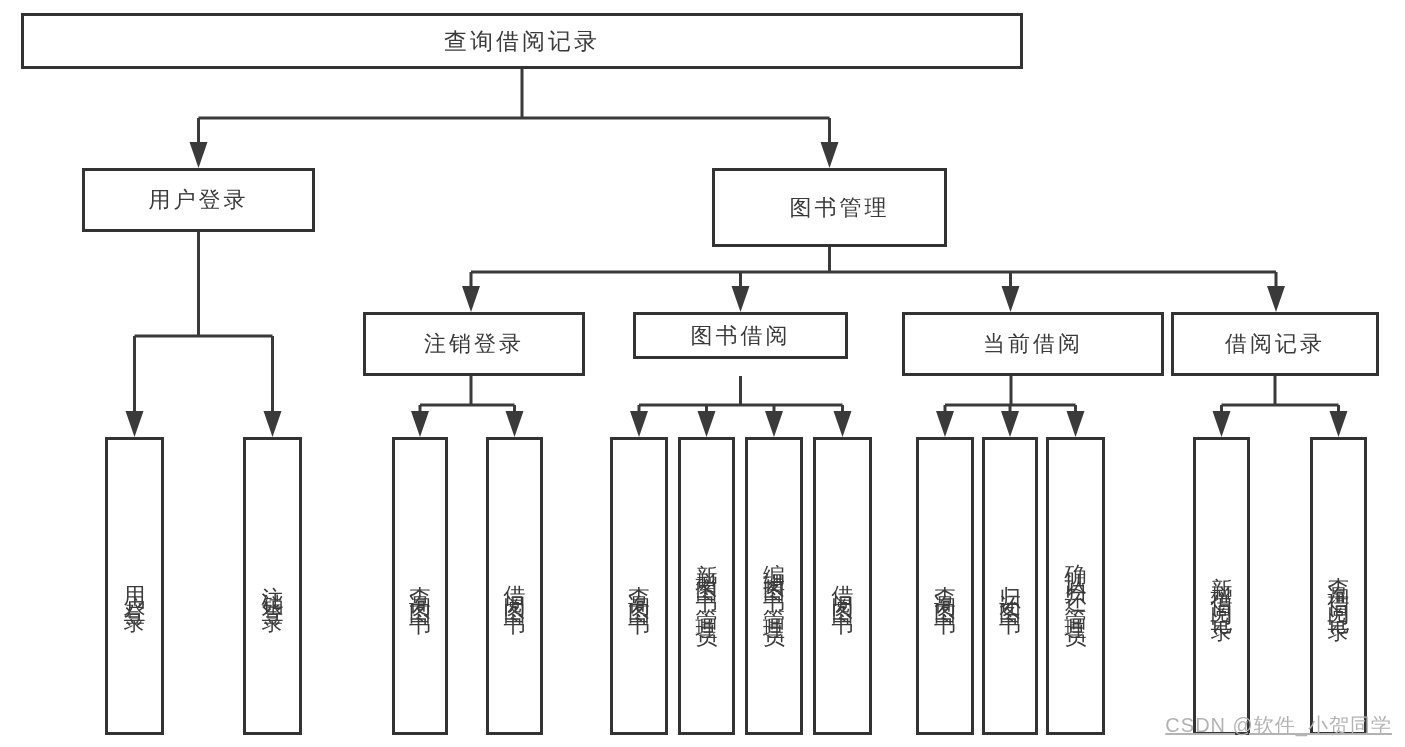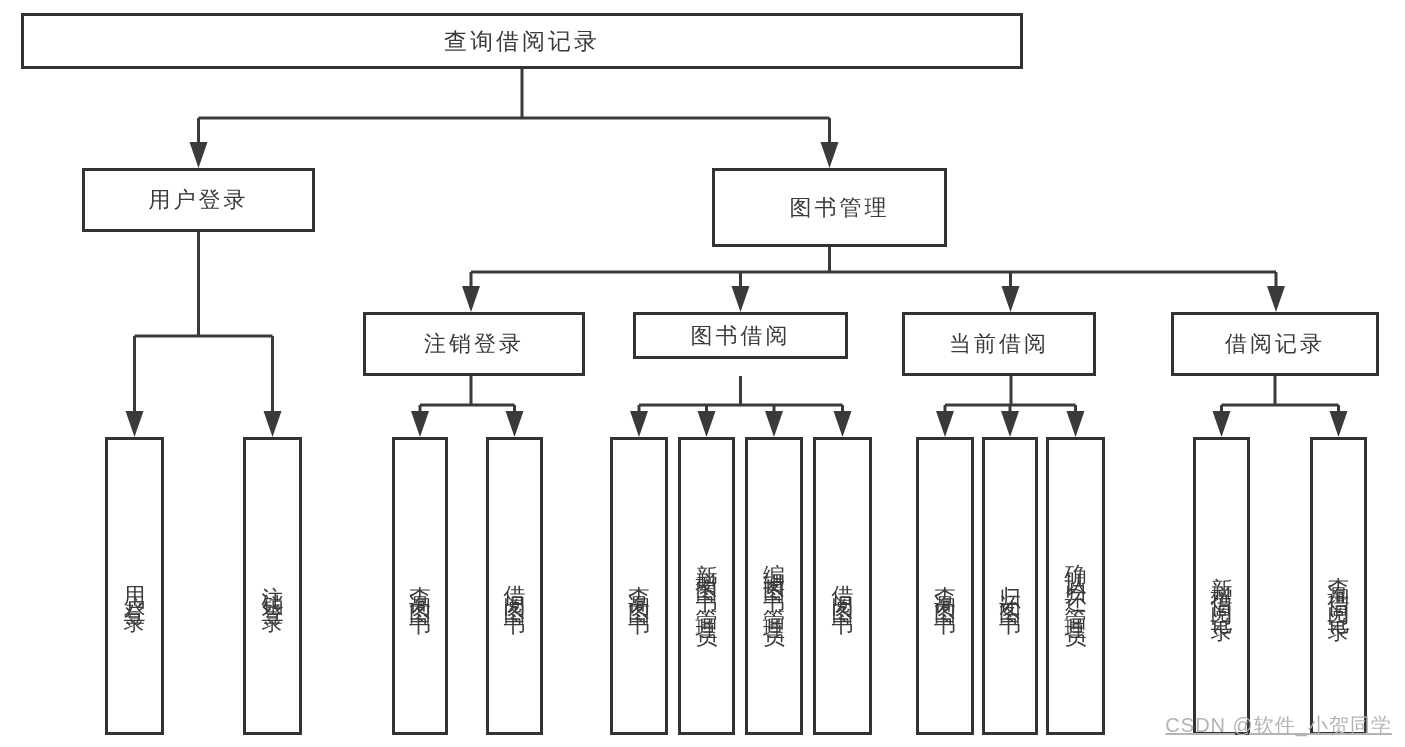--- a/index.html
+++ b/index.html
@@ -94,21 +94,21 @@
     </g>
   </svg>
 
   <div class="node root" style="left:21px;top:13px;width:1002px;height:56px;">查询借阅记录</div>
 
   <div class="node" style="left:82px;top:168px;width:233px;height:64px;">用户登录</div>
   <div class="node" style="left:712px;top:168px;width:235px;height:79px;padding-left:20px;">图书管理</div>
 
   <div class="node" style="left:363px;top:312px;width:222px;height:64px;">注销登录</div>
   <div class="node" style="left:633px;top:312px;width:215px;height:47px;">图书借阅</div>
-  <div class="node" style="left:902px;top:312px;width:194px;height:64px;">当前借阅</div>
+  <div class="node" style="left:902px;top:312px;width:262px;height:64px;">当前借阅</div>
   <div class="node" style="left:1171px;top:312px;width:208px;height:64px;">借阅记录</div>
 
   <div class="node vtext" style="left:105px;top:437px;width:59px;height:298px;">用户登录</div>
   <div class="node vtext" style="left:243px;top:437px;width:59px;height:298px;">注销登录</div>
 
   <div class="node vtext" style="left:392px;top:437px;width:56px;height:298px;">查询图书</div>
   <div class="node vtext" style="left:486px;top:437px;width:57px;height:298px;">借阅图书</div>
 
   <div class="node vtext" style="left:610px;top:437px;width:58px;height:298px;">查询图书</div>
   <div class="node vtext" style="left:678px;top:437px;width:57px;height:298px;">新增图书（管理员）</div>

